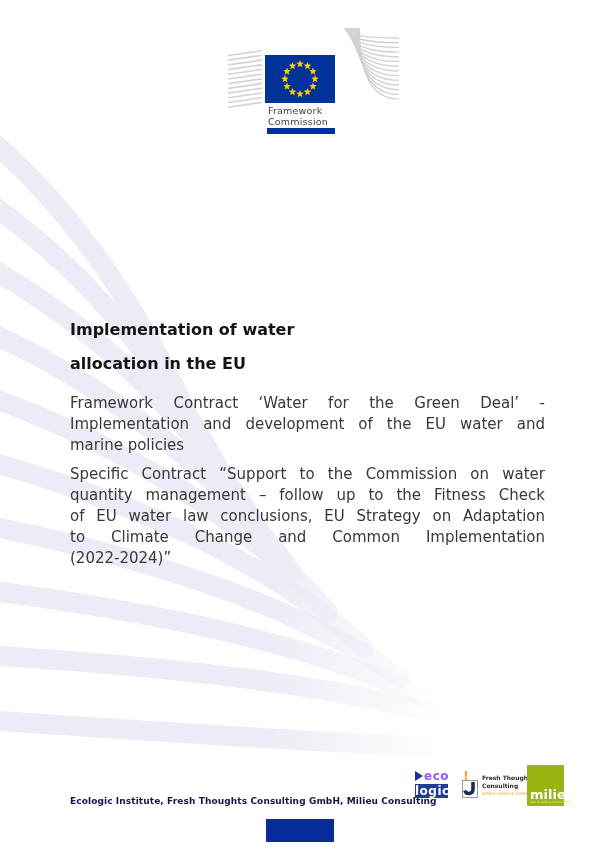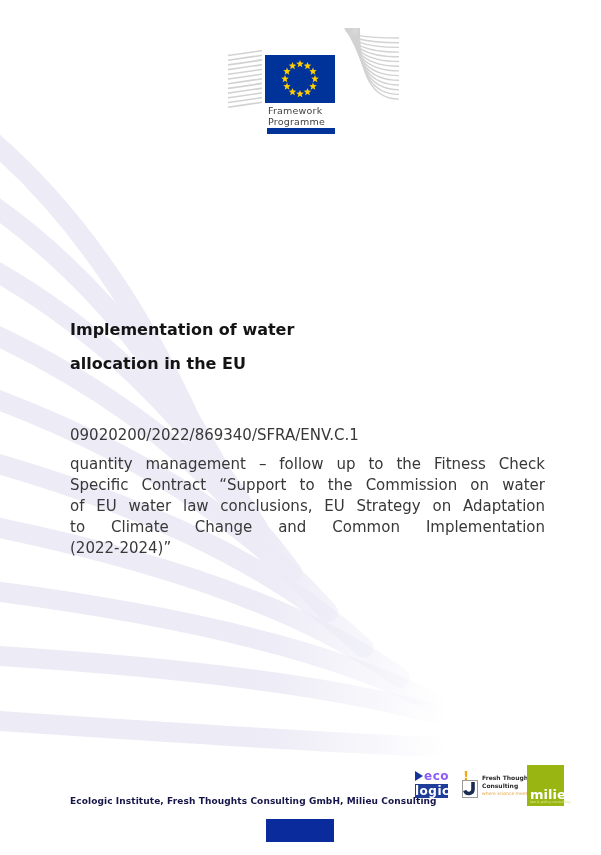--- a/index.html
+++ b/index.html
@@ -126,34 +126,38 @@
         <use href="#st" transform="translate(42.5,37)"></use>
       <use href="#st" transform="translate(35,39)"></use>
         <use href="#st" transform="translate(27.5,37)"></use>
       <use href="#st" transform="translate(22,31.5)"></use>
         <use href="#st" transform="translate(20,24)"></use>
       <use href="#st" transform="translate(22,16.5)"></use>
         <use href="#st" transform="translate(27.5,11)"></use>
     </svg>
     <div class="ec-name">
       <div>Framework</div>
-      <div>Programme</div>
+      <div>Commission</div>
     </div>
     <div class="ec-bar"></div>
   </div>
 
   <div class="content">
     <div class="title">
       <div>Implementation of water</div>
       <div>allocation in the EU</div>
     </div>
-    <div class="ref">09020200/2022/869340/SFRA/ENV.C.1</div>
+    <div class="para">
+      <div class="jl">Framework Contract ‘Water for the Green Deal’ -</div>
+      <div class="jl">Implementation and development of the EU water and</div>
+      <div class="jl-last">marine policies</div>
+    </div>
     <div class="para para2">
+      <div class="jl">Specific Contract “Support to the Commission on water</div>
       <div class="jl">quantity management – follow up to the Fitness Check</div>
-      <div class="jl">Specific Contract “Support to the Commission on water</div>
       <div class="jl">of EU water law conclusions, EU Strategy on Adaptation</div>
       <div class="jl">to Climate Change and Common Implementation</div>
       <div class="jl-last">(2022-2024)”</div>
     </div>
   </div>
 
   <div class="partners">Ecologic Institute, Fresh Thoughts Consulting GmbH, Milieu Consulting</div>
 
   <div class="logos">
     <div class="eco">

